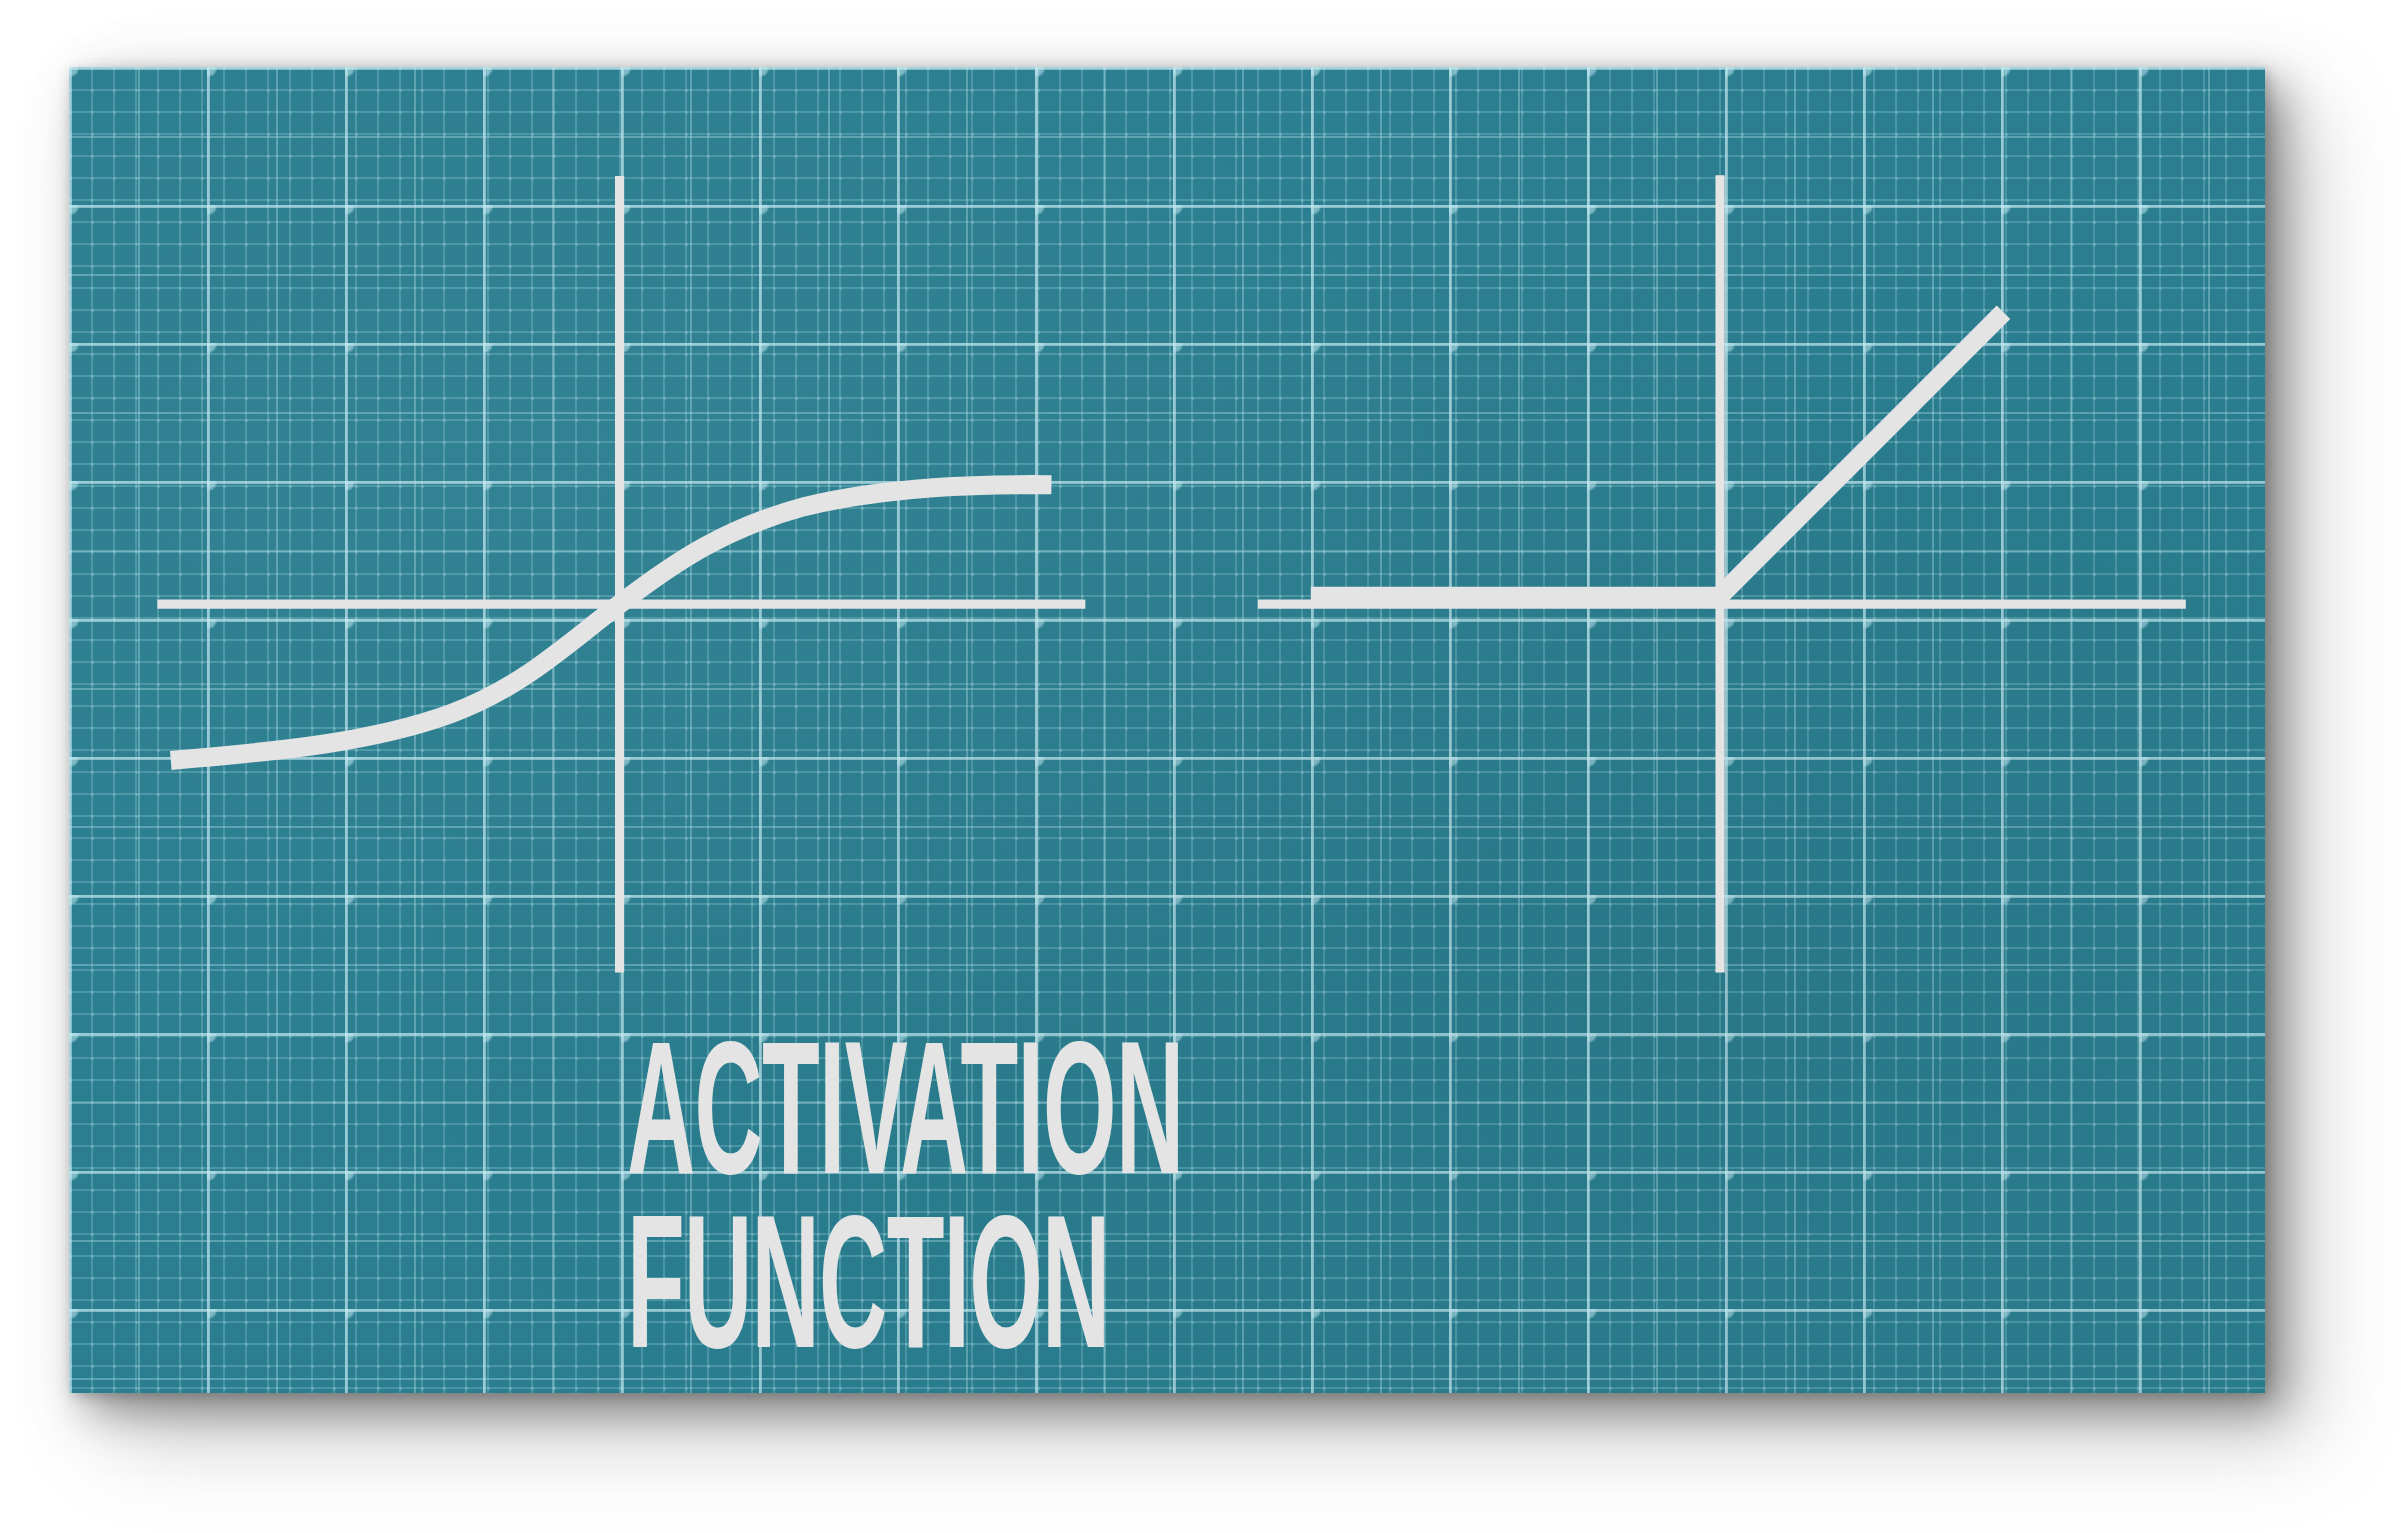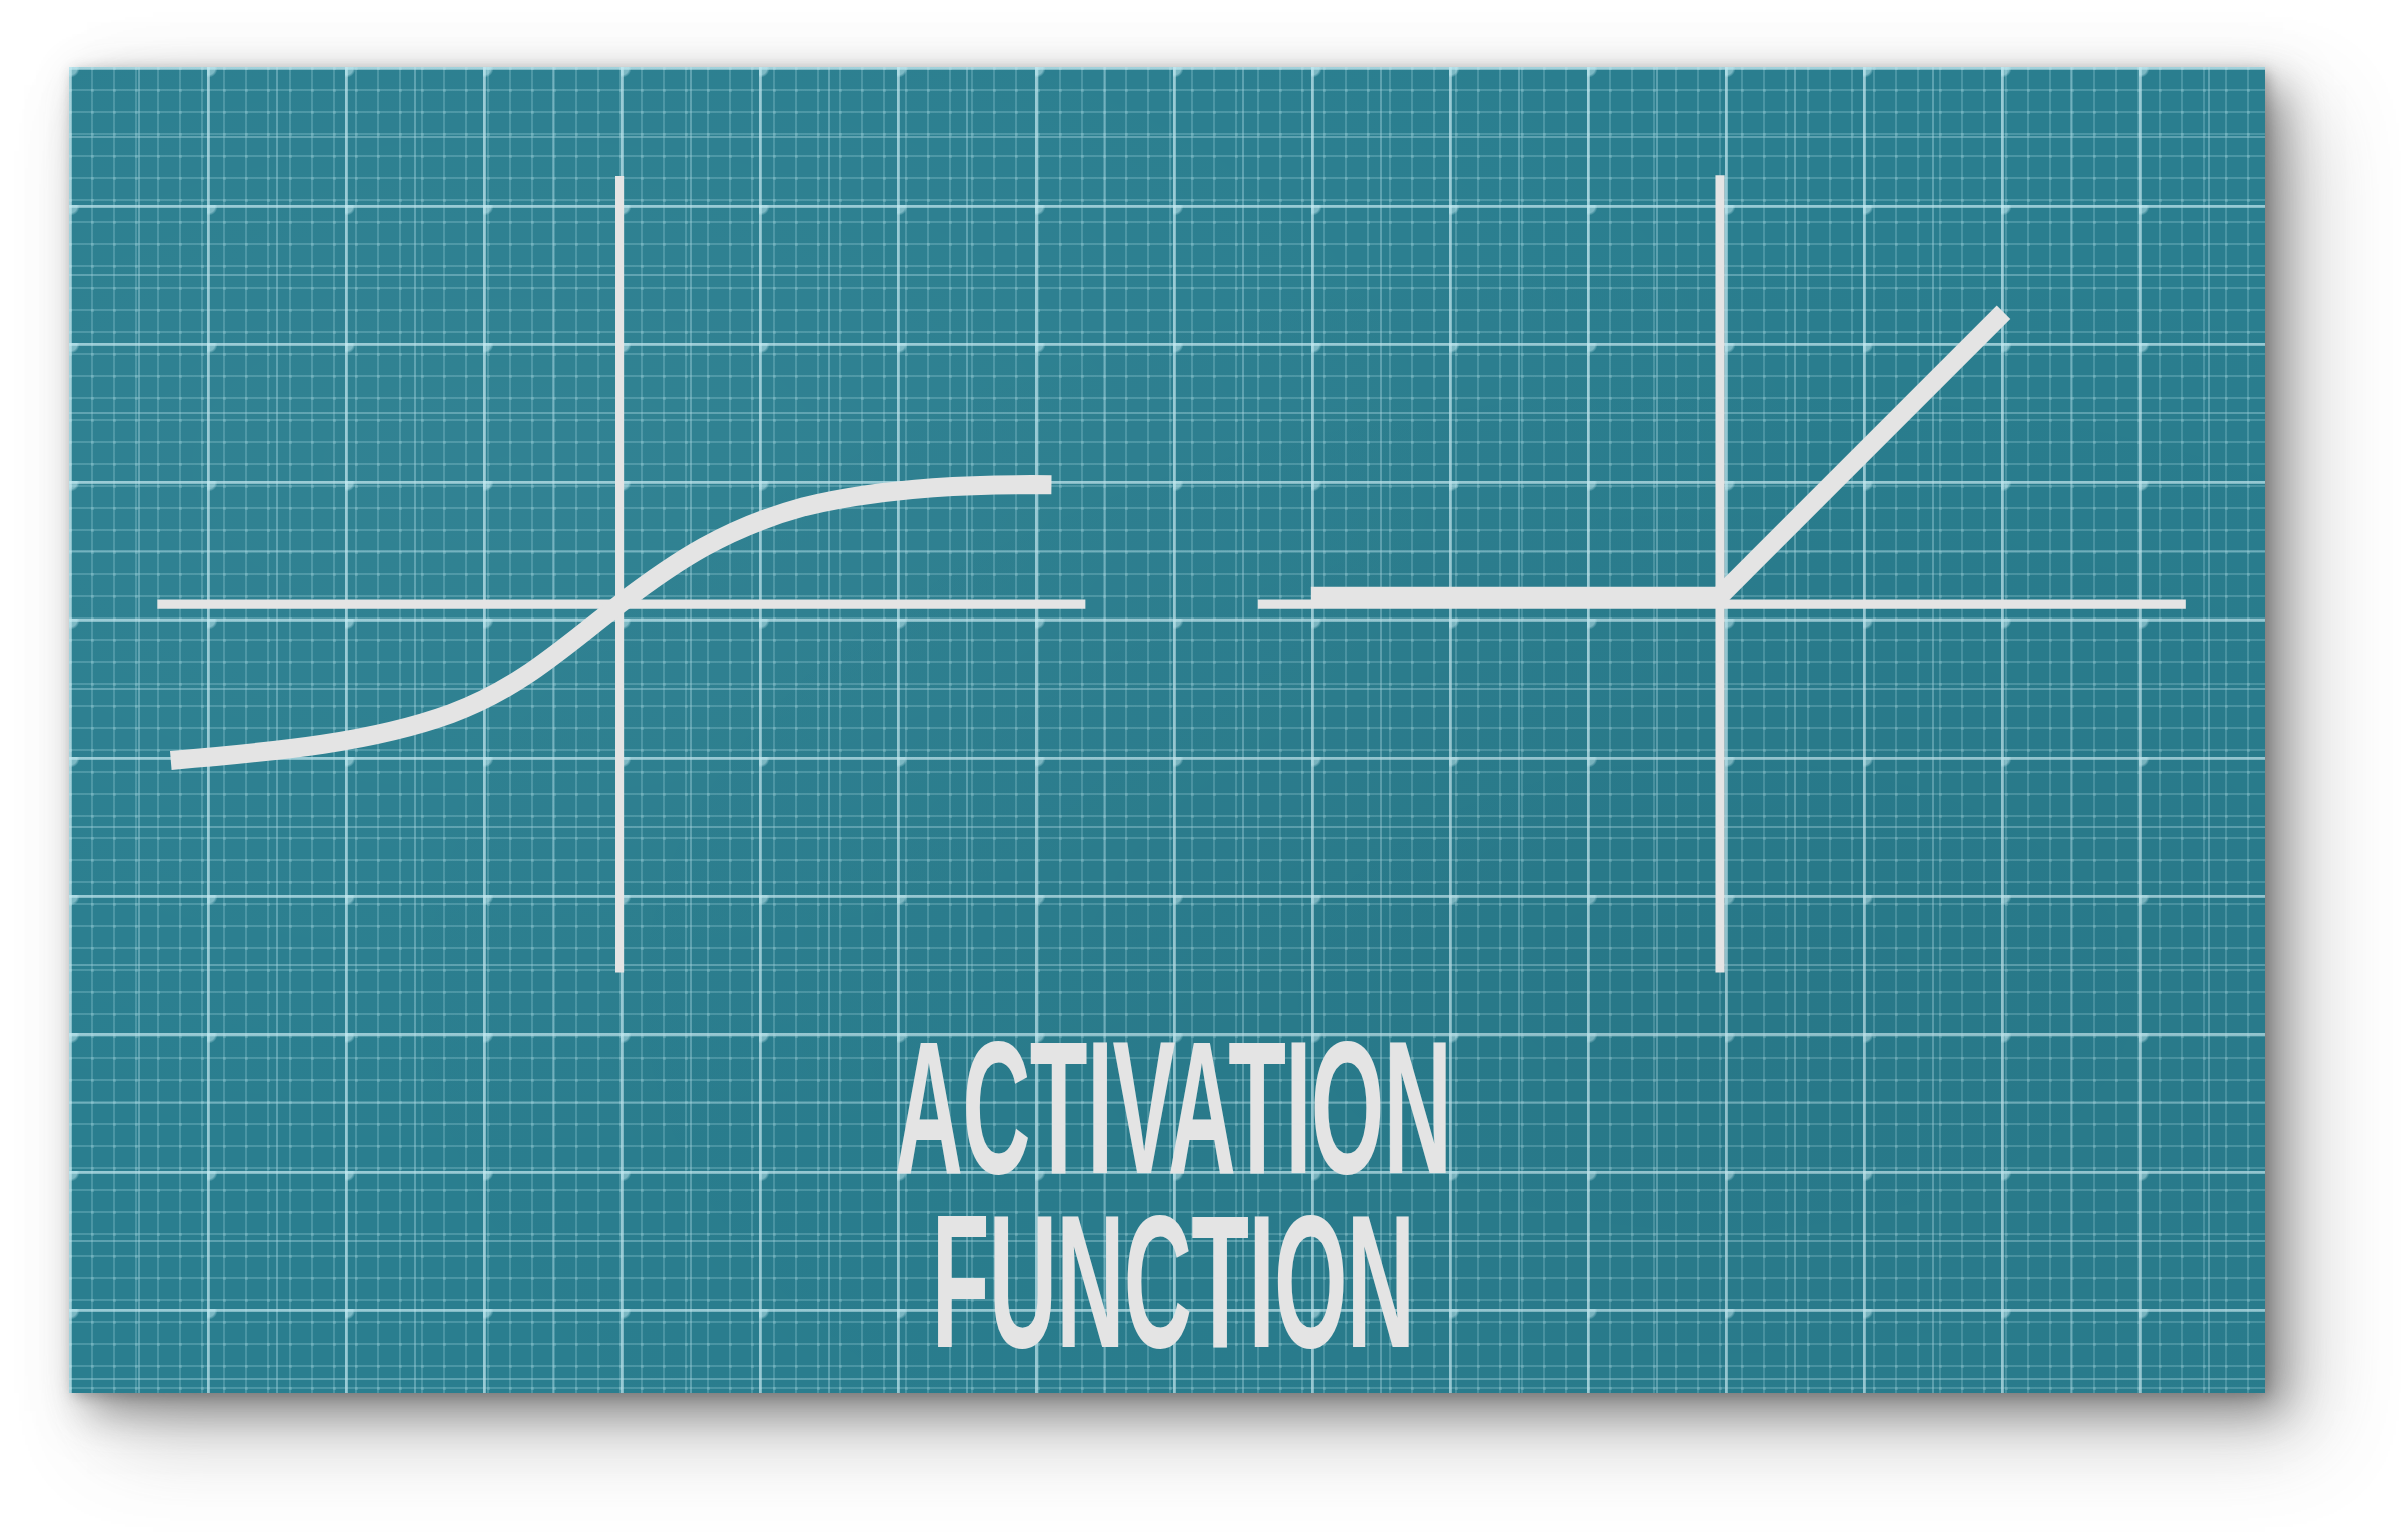--- a/index.html
+++ b/index.html
@@ -54,21 +54,21 @@
     background-image:
       radial-gradient(ellipse at 20% 30%, rgba(255,255,255,0.035), rgba(255,255,255,0) 55%),
       radial-gradient(ellipse at 75% 70%, rgba(0,0,0,0.05), rgba(0,0,0,0) 60%);
   }
 
   svg.plot{position:absolute;left:0;top:0;width:2196px;height:1326px;overflow:visible;}
   .stroke{fill:none;stroke:#e4e4e4;stroke-linecap:butt;stroke-linejoin:miter;}
 
   
   #title{
-    position:absolute;left:12px;right:0;top:954px;text-align:center;
+    position:absolute;left:12px;right:0;top:954px;text-align:left;
     color:#e4e4e4;
     font-family:"Liberation Sans",sans-serif;
     font-weight:700;
     letter-spacing:-1.4px;
     line-height:0.92;
     -webkit-text-stroke:0;
   }
   #title .line{
     display:block;
     font-size:189px;

